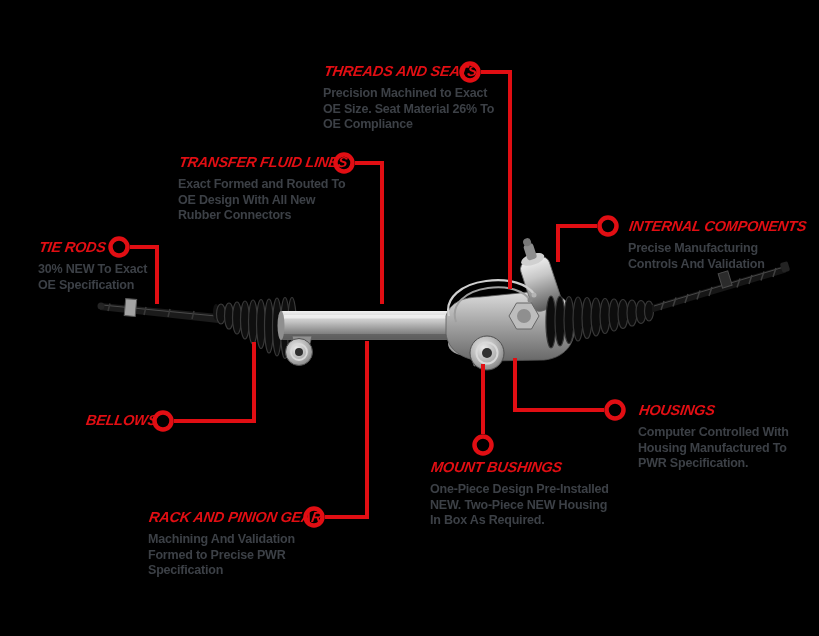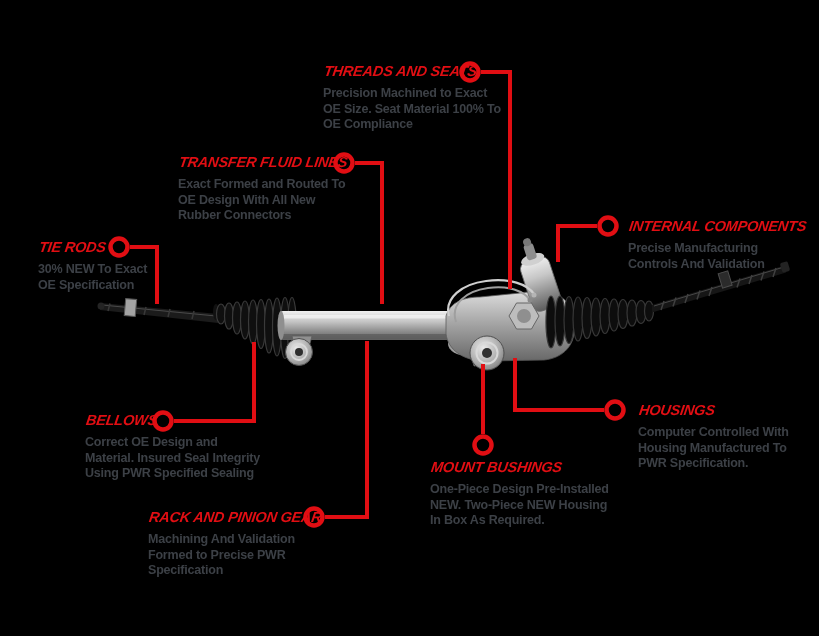--- a/index.html
+++ b/index.html
@@ -164,21 +164,21 @@
       <circle class="ring" cx="163" cy="421" r="8.5"></circle>
       <circle class="ring" cx="615" cy="410" r="8.5"></circle>
       <circle class="ring" cx="483" cy="445" r="8.5"></circle>
       <circle class="ring" cx="314" cy="517" r="8.5"></circle>
     </g>
   </svg>
 
   <div class="callout" style="left:323px;top:63px;">
     <div class="co-title">THREADS AND SEATS</div>
     <div class="co-body">Precision Machined to Exact
-OE Size. Seat Material 100% To
+OE Size. Seat Material 26% To
 OE Compliance</div>
   </div>
 
   <div class="callout" style="left:178px;top:154px;">
     <div class="co-title">TRANSFER FLUID LINES</div>
     <div class="co-body">Exact Formed and Routed To
 OE Design With All New
 Rubber Connectors</div>
   </div>
 
@@ -189,23 +189,20 @@
   </div>
 
   <div class="callout" style="left:628px;top:218px;">
     <div class="co-title">INTERNAL COMPONENTS</div>
     <div class="co-body">Precise Manufacturing
 Controls And Validation</div>
   </div>
 
   <div class="callout" style="left:85px;top:412px;">
     <div class="co-title">BELLOWS</div>
-    <div class="co-body">Correct OE Design and
-Material. Insured Seal Integrity
-Using PWR Specified Sealing</div>
   </div>
 
   <div class="callout" style="left:638px;top:402px;">
     <div class="co-title">HOUSINGS</div>
     <div class="co-body">Computer Controlled With
 Housing Manufactured To
 PWR Specification.</div>
   </div>
 
   <div class="callout" style="left:430px;top:459px;">

